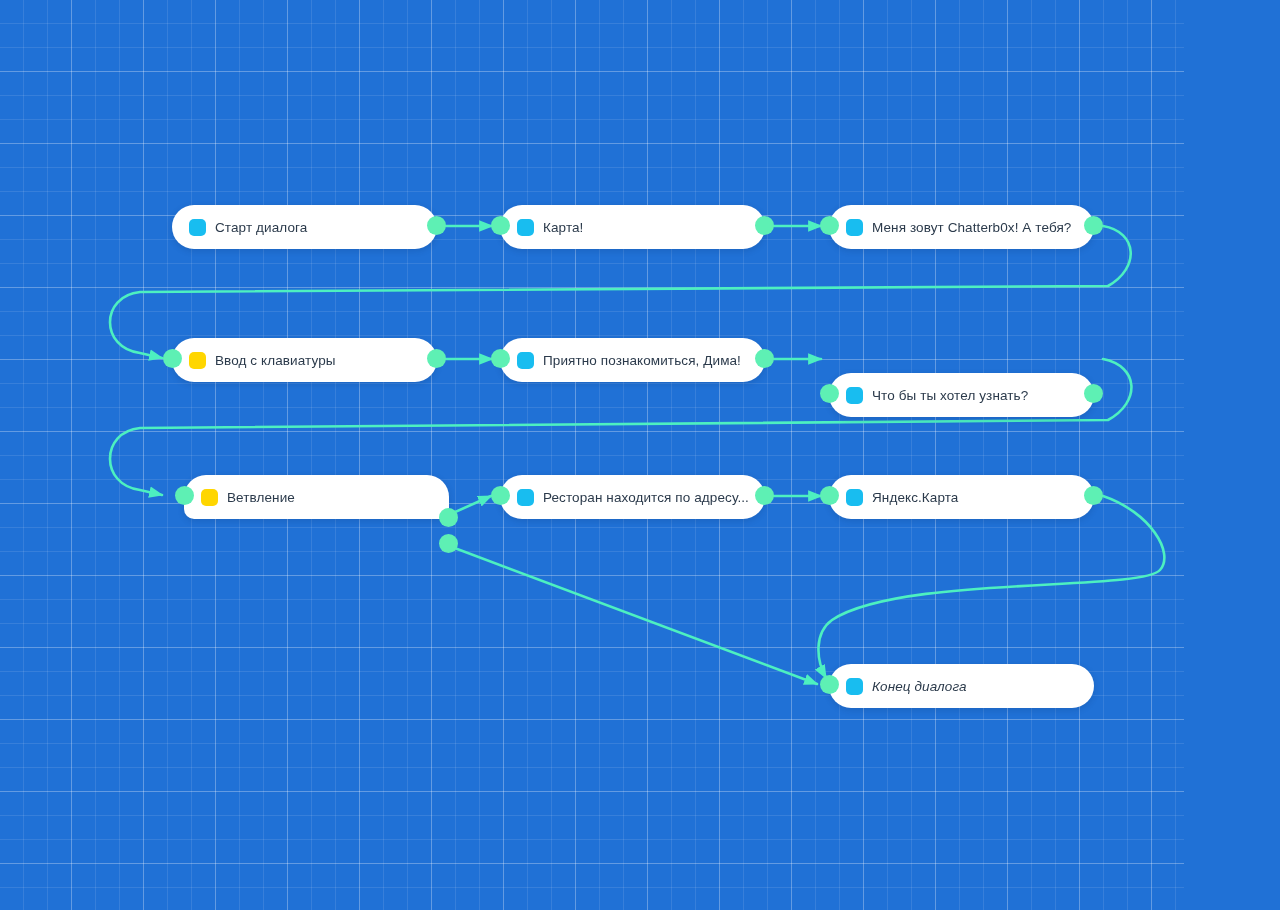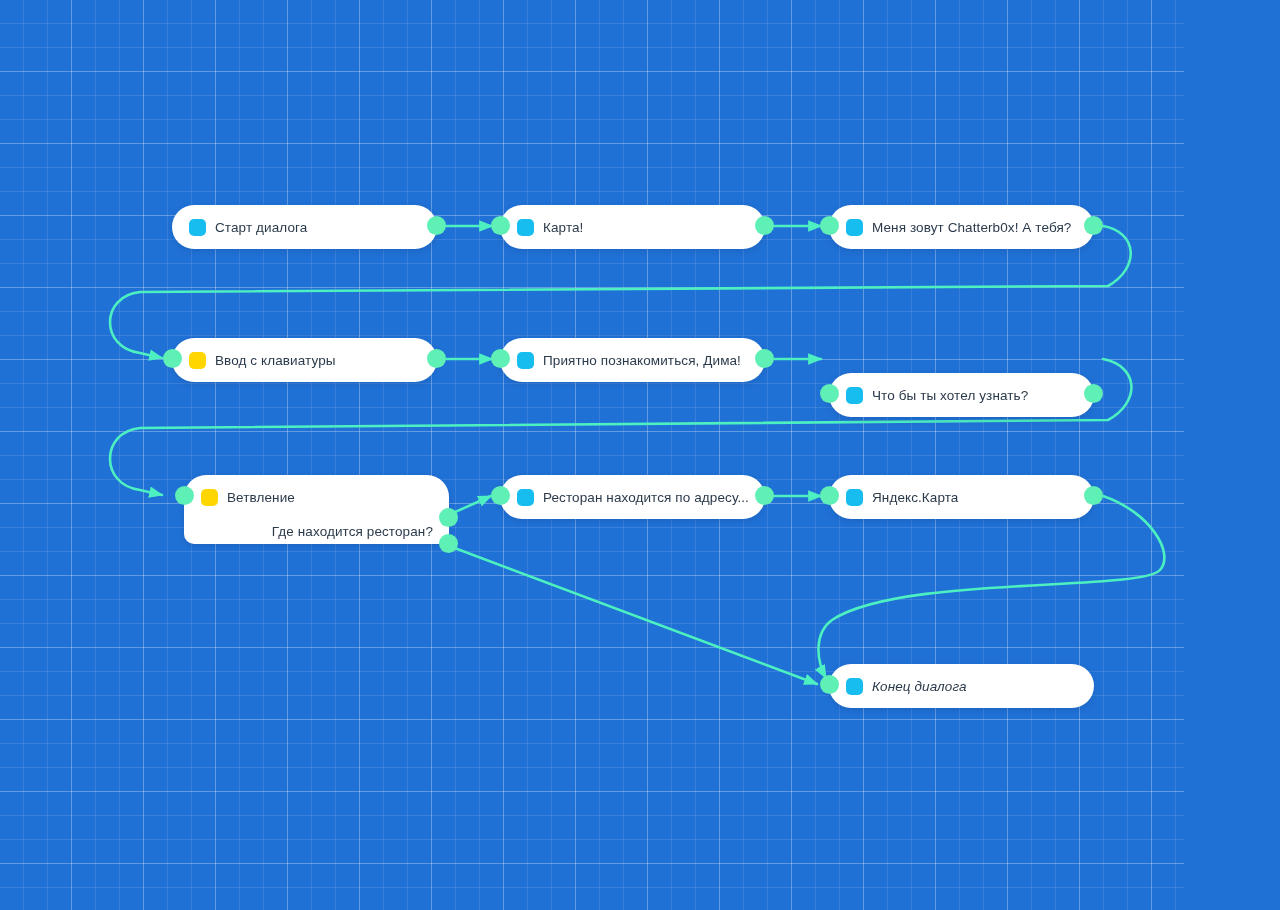--- a/index.html
+++ b/index.html
@@ -191,21 +191,20 @@
     </div>
     <span class="port in" style="top:11px;"></span>
     <span class="port out" style="top:11px;"></span>
   </div>
 
   <div class="node branch" style="left:172px; top:475px; width:265px;margin-left:12px;">
     <div class="node-row">
       <span class="node-icon icon-yellow"></span>
       <span class="node-title">Ветвление</span>
     </div>
-    <div class="branch-option">Где находится ресторан?</div>
     <span class="port in" style="top:11px;"></span>
     <span class="port out" style="top:33px;"></span>
     <span class="port out" style="top:59px;"></span>
   </div>
 
   <div class="node" style="left:500px; top:475px; width:265px;">
     <div class="node-row">
       <span class="node-icon icon-blue"></span>
       <span class="node-title">Ресторан находится по адресу...</span>
     </div>

